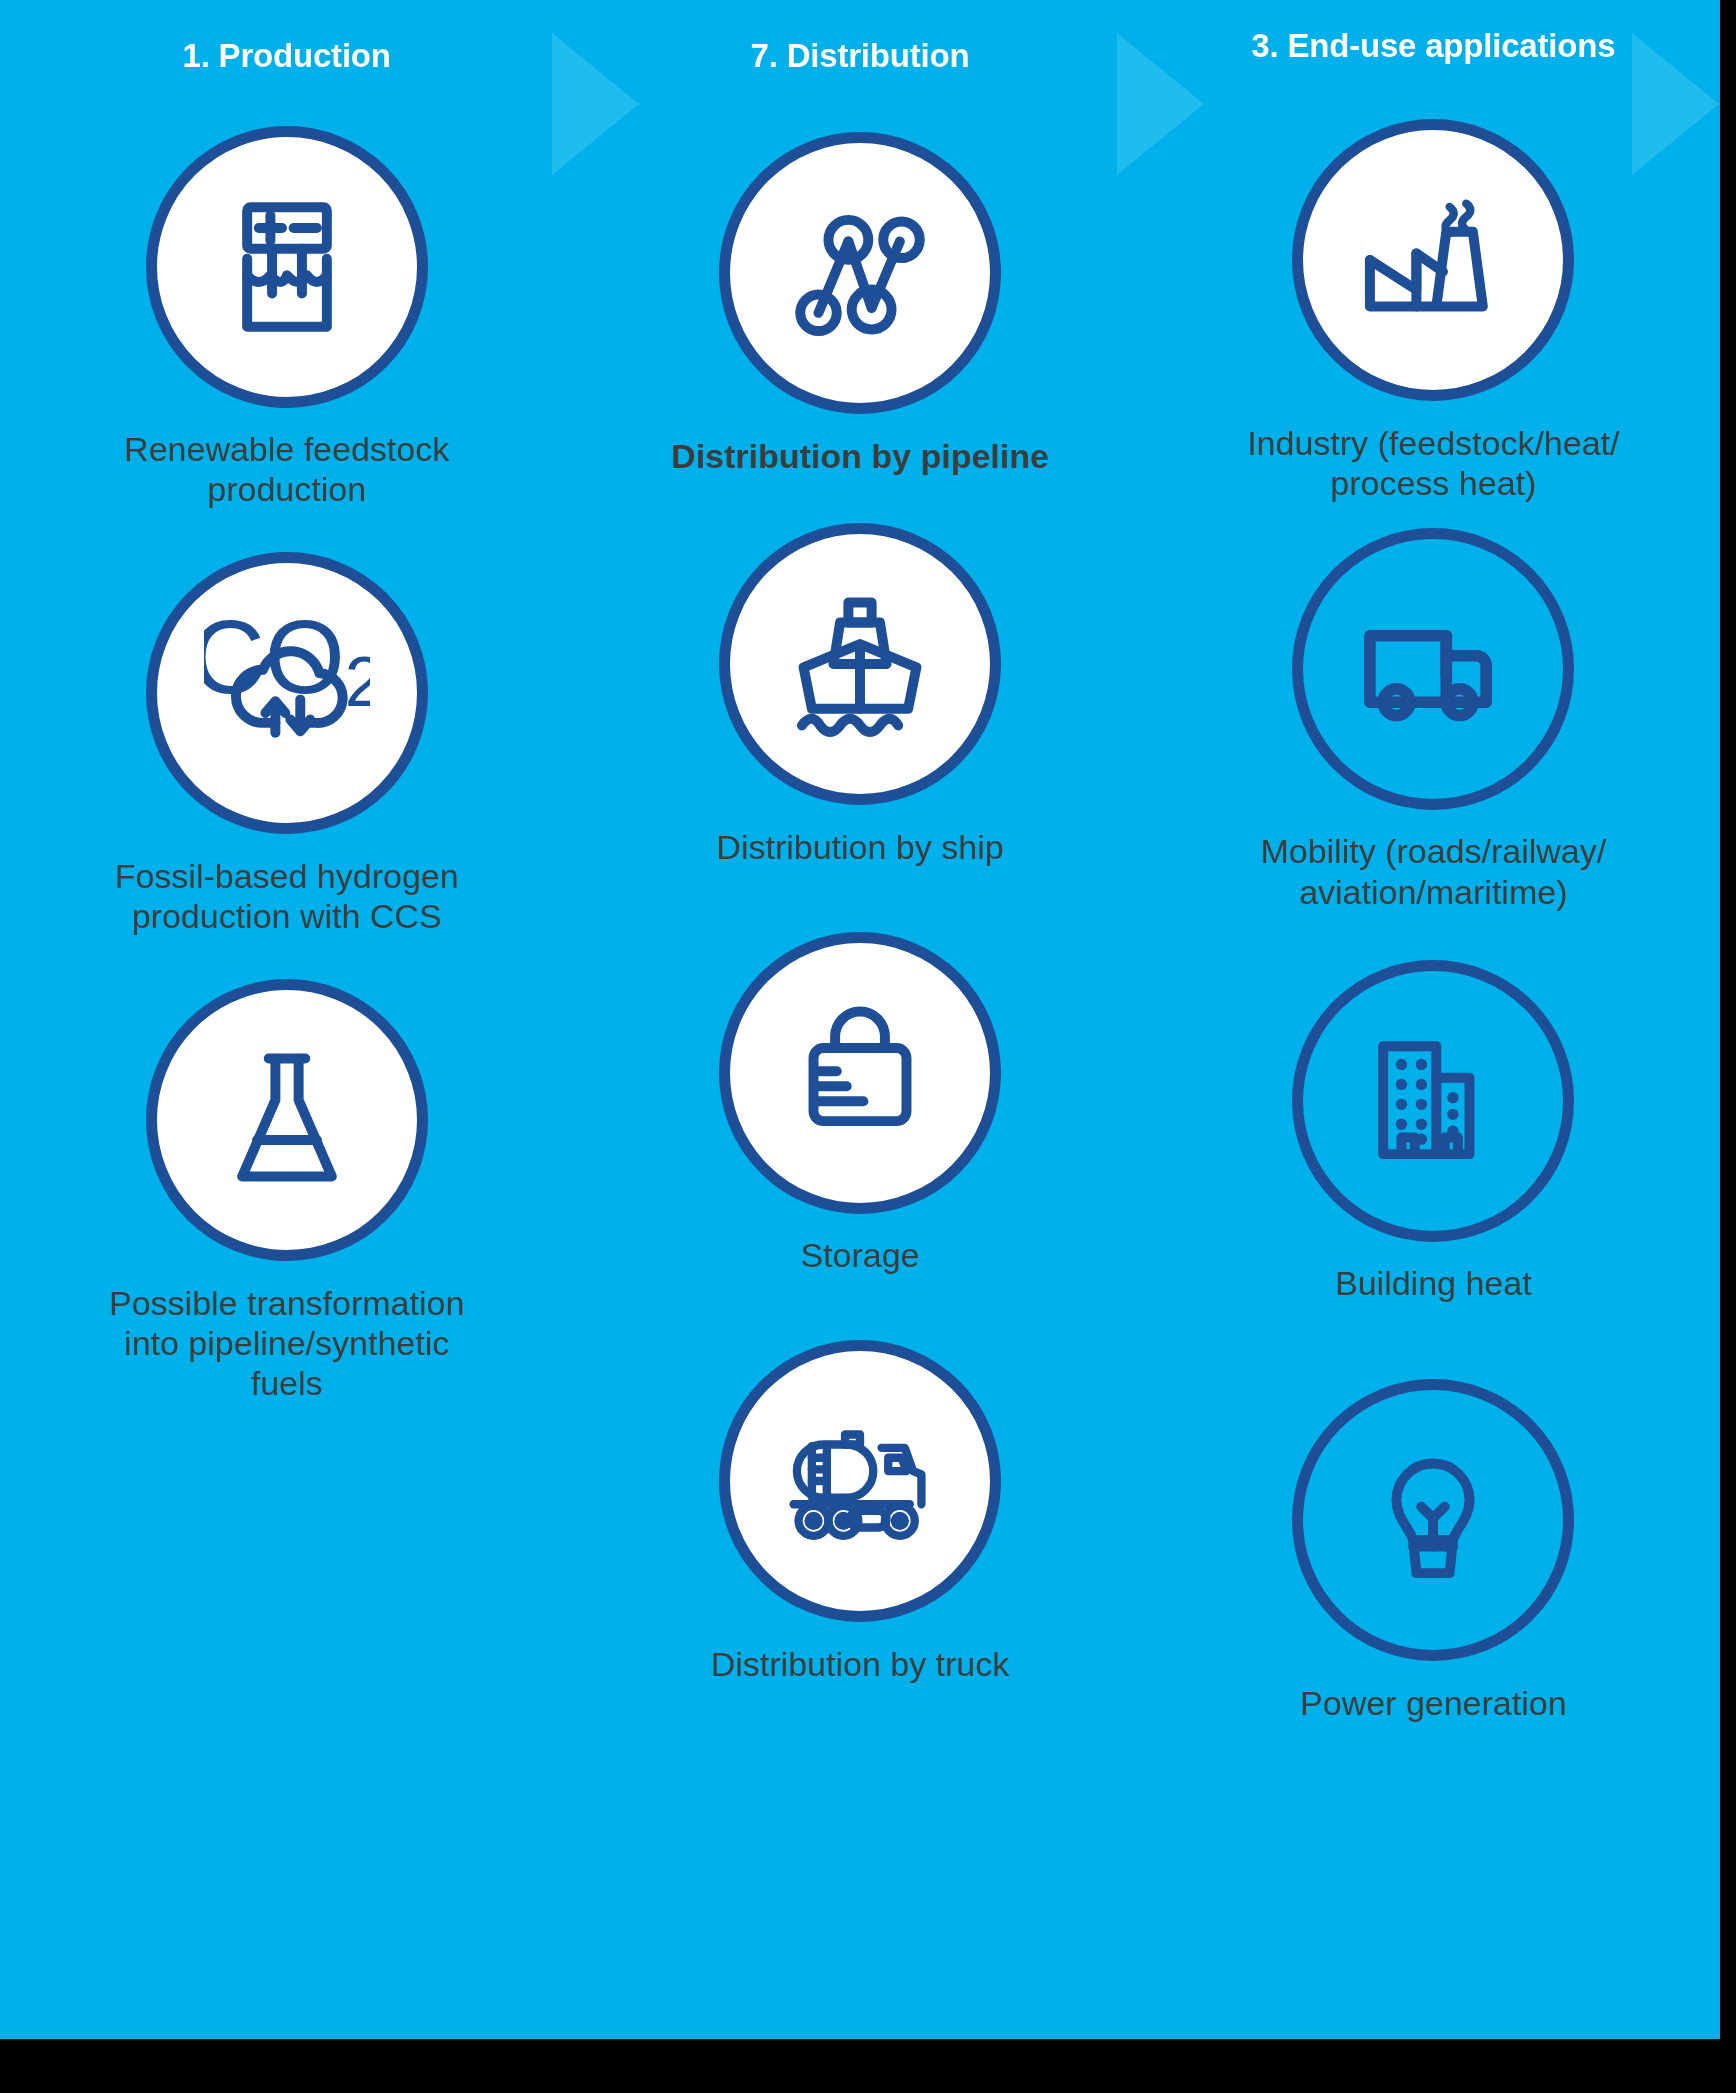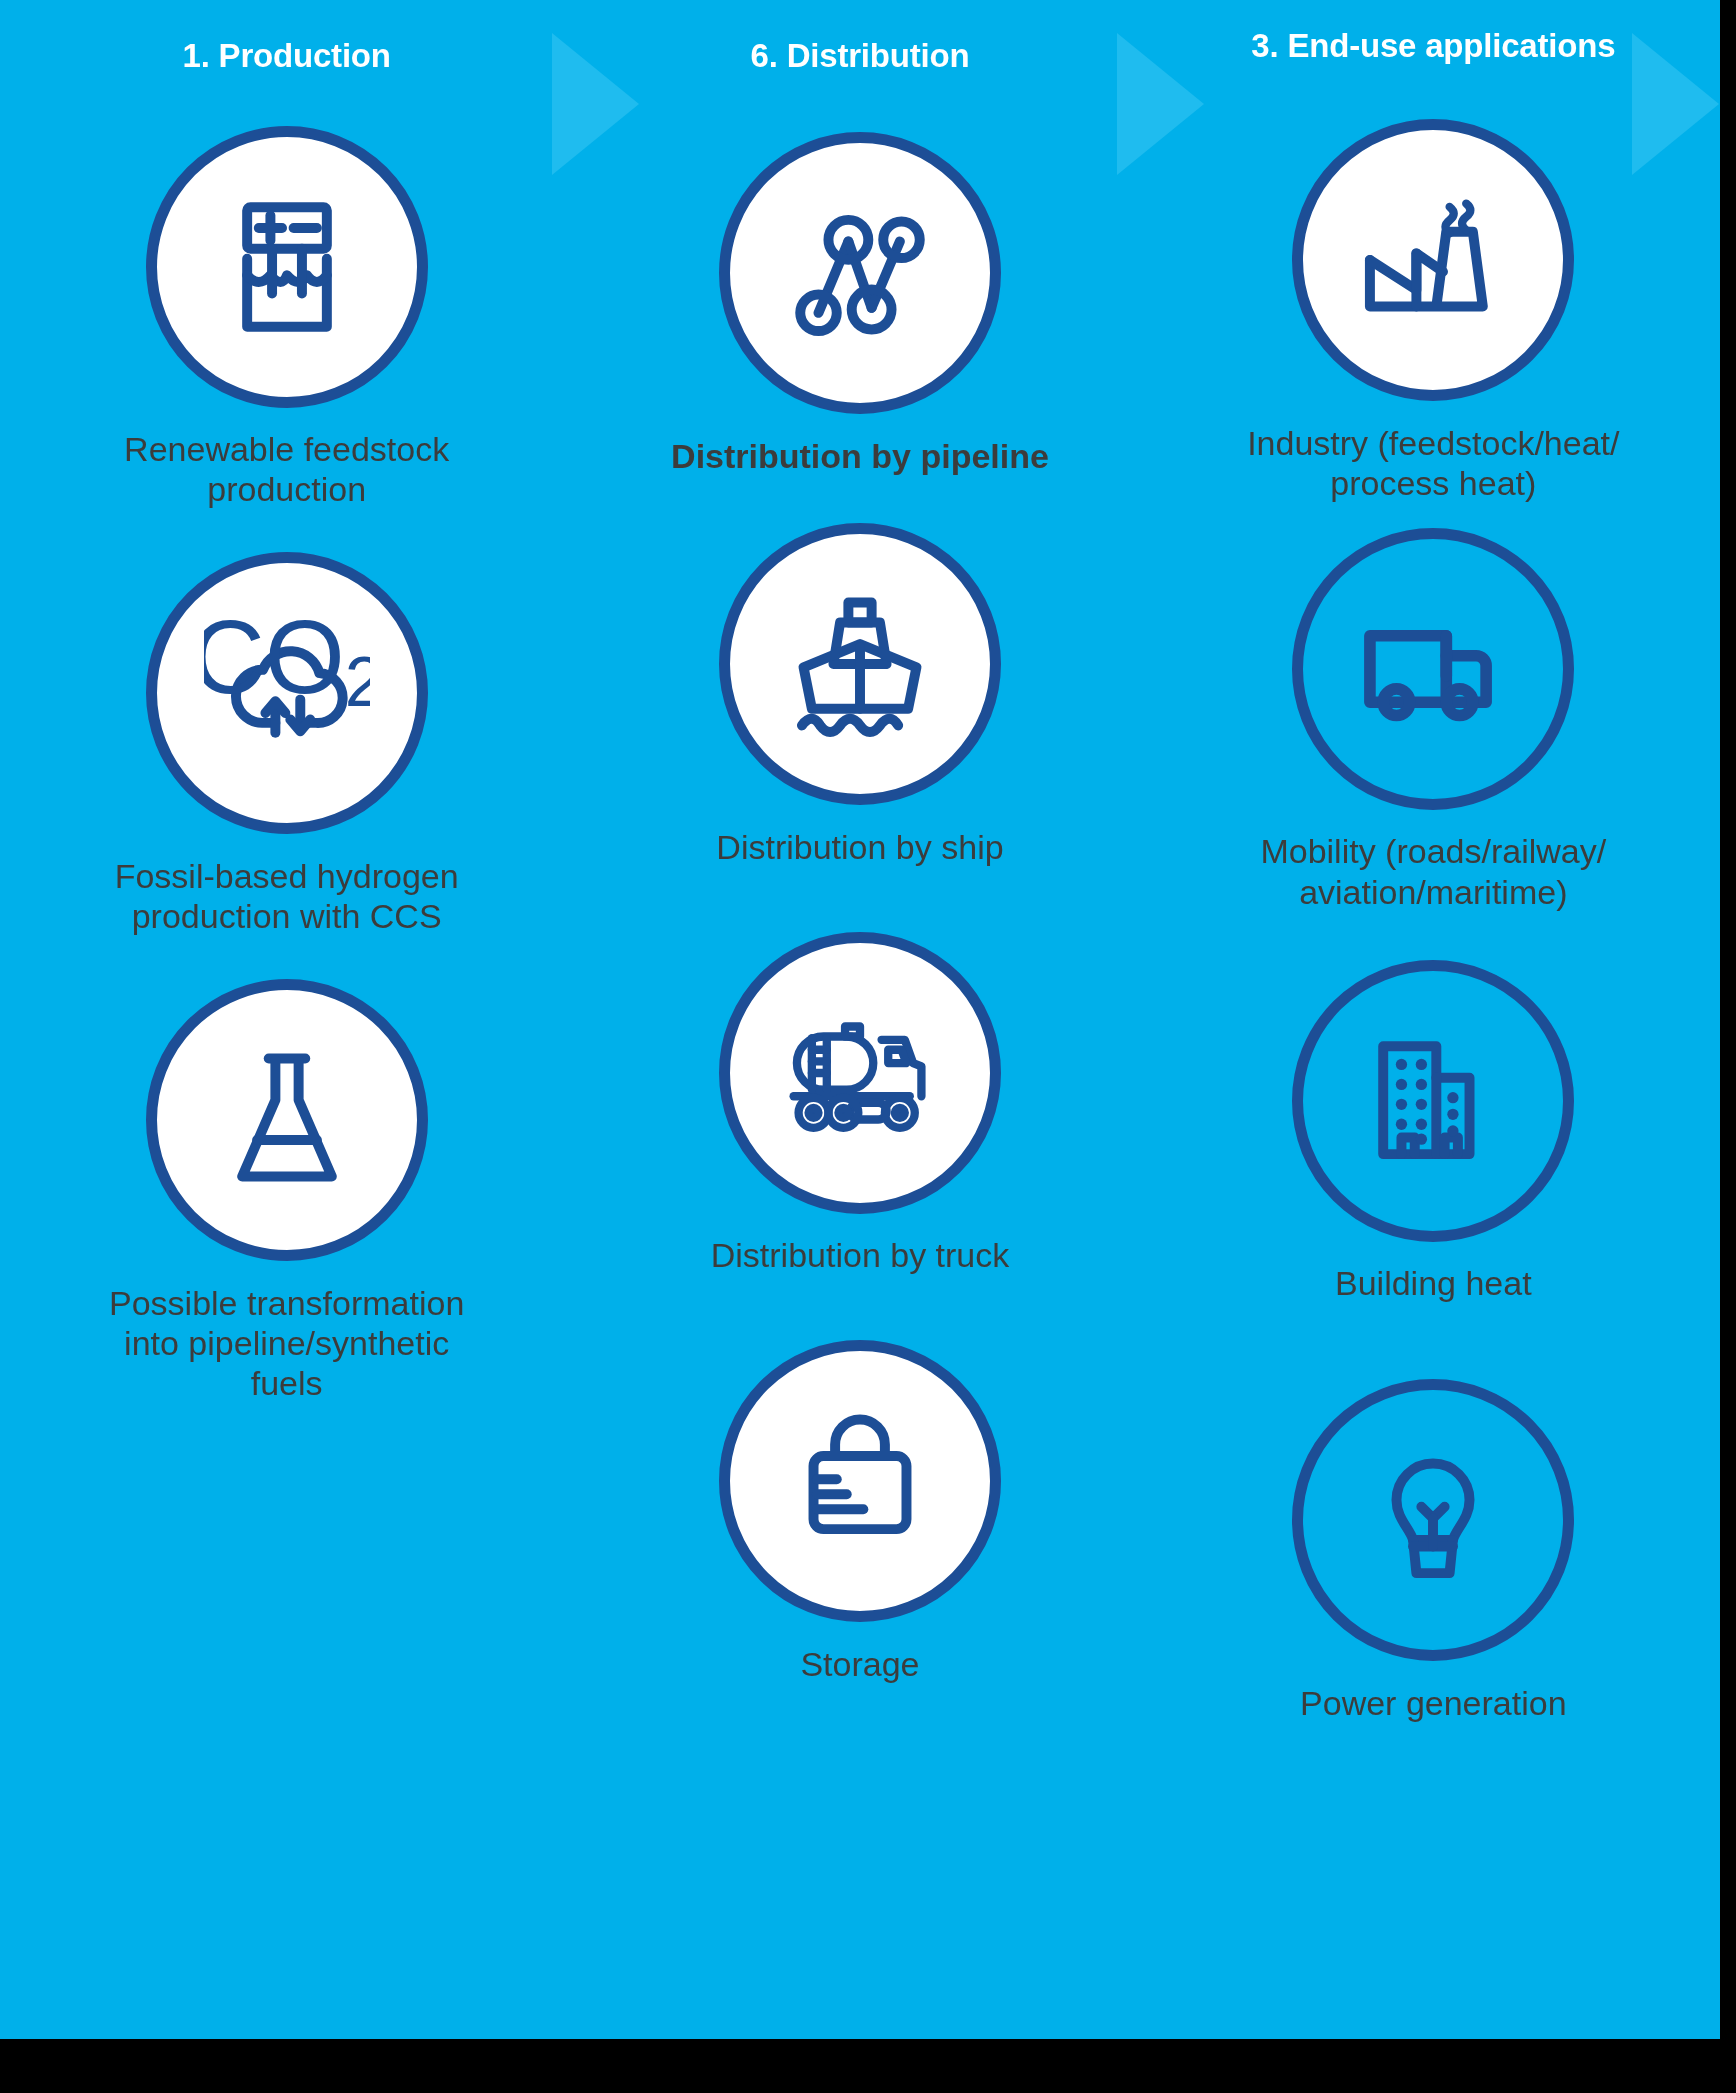--- a/index.html
+++ b/index.html
@@ -160,21 +160,21 @@
               </g>
             </svg>
           </div>
           <div class="caption">Possible transformation into pipeline/synthetic fuels</div>
         </div>
 
       </div>
     </div>
 
     <div class="column">
-      <div class="col-head">6. Distribution</div>
+      <div class="col-head">7. Distribution</div>
 
       <div class="items">
 
         <div class="item sp-col2-1">
           <div class="badge">
             <svg viewBox="0 0 100 100">
               <g fill="none" stroke="#1d4e96" stroke-width="6" stroke-linecap="round" stroke-linejoin="round">
                 <line x1="25" y1="74" x2="43" y2="31"></line>
                 <line x1="43" y1="31" x2="57" y2="71"></line>
                 <line x1="57" y1="71" x2="74" y2="31"></line>
@@ -194,20 +194,35 @@
               <g fill="none" stroke="#1d4e96" stroke-width="6" stroke-linecap="round" stroke-linejoin="round">
                 <rect x="43" y="13" width="14" height="12"></rect>
                 <path d="M38 25 L62 25 L66 50 L34 50 Z"></path>
                 <path d="M50 38 L84 52 L79 77 L21 77 L16 52 Z"></path>
                 <line x1="50" y1="40" x2="50" y2="77"></line>
                 <path d="M15 87 q6 -8 11 0 q6 8 12 0 q6 -8 12 0 q6 8 12 0 q6 -8 11 0"></path>
               </g>
             </svg>
           </div>
           <div class="caption">Distribution by ship</div>
+        </div>
+
+        <div class="item sp-col2-4">
+          <div class="badge">
+            <svg viewBox="0 0 100 100">
+              <g fill="none" stroke="#1d4e96" stroke-width="6" stroke-linecap="round" stroke-linejoin="round">
+                <path d="M35 35 L35 28 a15 15 0 0 1 30 0 L65 35"></path>
+                <rect x="22" y="35" width="56" height="44" rx="6"></rect>
+                <line x1="24" y1="49" x2="36" y2="49"></line>
+                <line x1="24" y1="58" x2="42" y2="58"></line>
+                <line x1="24" y1="67" x2="52" y2="67"></line>
+              </g>
+            </svg>
+          </div>
+          <div class="caption">Storage</div>
         </div>
 
         <div class="item sp-col2-3">
           <div class="badge">
             <svg viewBox="0 0 100 100">
               <g fill="none" stroke="#1d4e96" stroke-width="5" stroke-linecap="round" stroke-linejoin="round">
                 <rect x="12" y="28" width="46" height="32" rx="16"></rect>
                 <rect x="41" y="22" width="9" height="6"></rect>
                 <line x1="21" y1="29" x2="21" y2="60"></line>
                 <line x1="30" y1="29" x2="30" y2="60"></line>
@@ -223,35 +238,20 @@
                 <circle cx="40" cy="74" r="9"></circle>
                   <circle cx="40" cy="74" r="3" fill="#1d4e96"></circle>
                 <circle cx="74" cy="74" r="9"></circle>
                   <circle cx="74" cy="74" r="3" fill="#1d4e96"></circle>
               </g>
             </svg>
           </div>
           <div class="caption">Distribution by truck</div>
         </div>
 
-        <div class="item sp-col2-4">
-          <div class="badge">
-            <svg viewBox="0 0 100 100">
-              <g fill="none" stroke="#1d4e96" stroke-width="6" stroke-linecap="round" stroke-linejoin="round">
-                <path d="M35 35 L35 28 a15 15 0 0 1 30 0 L65 35"></path>
-                <rect x="22" y="35" width="56" height="44" rx="6"></rect>
-                <line x1="24" y1="49" x2="36" y2="49"></line>
-                <line x1="24" y1="58" x2="42" y2="58"></line>
-                <line x1="24" y1="67" x2="52" y2="67"></line>
-              </g>
-            </svg>
-          </div>
-          <div class="caption">Storage</div>
-        </div>
-
       </div>
     </div>
 
     <div class="column">
       <div class="col-head two-line">3. End-use applications</div>
 
       <div class="items">
 
         <div class="item sp-col3-1">
           <div class="badge">

